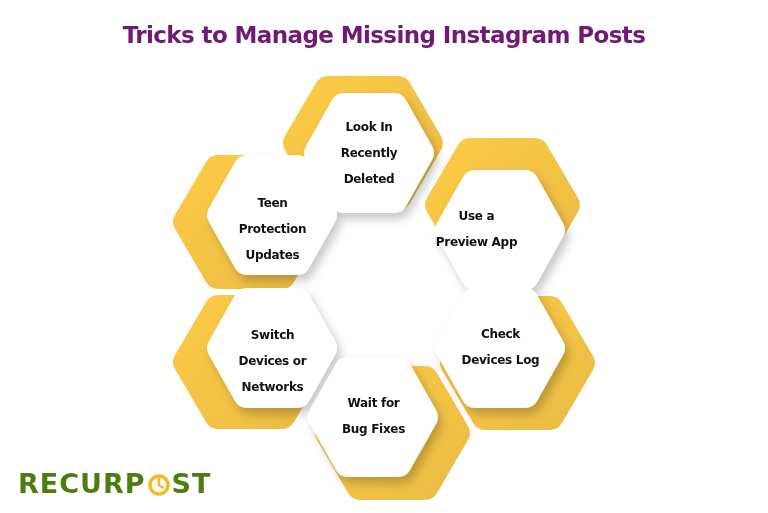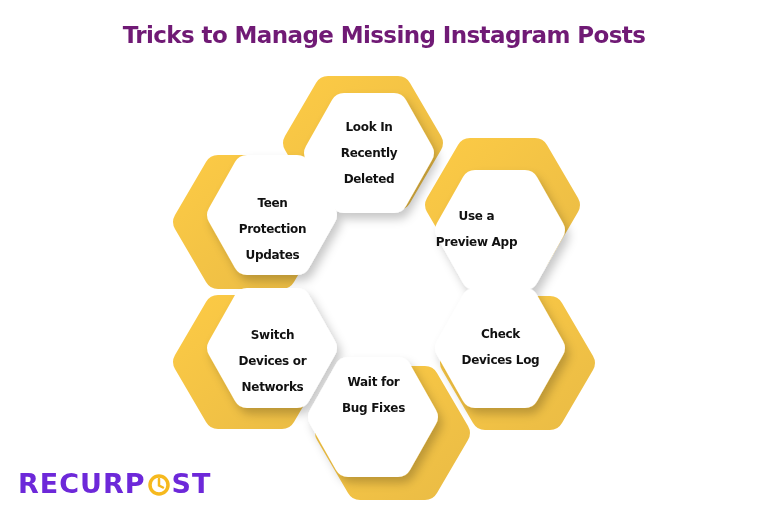--- a/index.html
+++ b/index.html
@@ -1,20 +1,20 @@
 <!DOCTYPE html>
 <html><head>
 <meta charset="utf-8">
 <style>
   html, body { margin:0; padding:0; background:#ffffff; }
   body { width:768px; height:513px; position:relative; overflow:hidden; font-family:"DejaVu Sans","Liberation Sans",sans-serif; }
   .title { position:absolute; left:0; top:22px; width:768px; text-align:center; font-size:23px; font-weight:bold; color:#701a75; letter-spacing:-0.6px; }
   svg.diagram { position:absolute; left:0; top:0; }
   .label { position:absolute; display:flex; align-items:center; justify-content:center; text-align:center; font-weight:bold; color:#111; font-size:12px; line-height:26px; white-space:pre-line; letter-spacing:-0.3px; }
-  .logo { position:absolute; left:18px; top:468px; display:flex; align-items:center; font-family:"DejaVu Sans","Liberation Sans",sans-serif; font-weight:bold; font-size:27px; letter-spacing:1px; color:#6d28d9; }
+  .logo { position:absolute; left:18px; top:468px; display:flex; align-items:center; font-family:"DejaVu Sans","Liberation Sans",sans-serif; font-weight:bold; font-size:27px; letter-spacing:1px; color:#4d7c0f; }
   .logo .o { display:inline-block; width:24px; height:24px; position:relative; margin:0 1px; }
 </style>
 </head>
 <body>
 
 <div class="title">Tricks to Manage Missing Instagram Posts</div>
 
 <svg class="diagram" width="768" height="513" viewBox="0 0 768 513">
   <defs>
     <filter id="sh" x="-30%" y="-30%" width="160%" height="160%">
@@ -51,21 +51,21 @@
 Deleted</span>
 </div>
 <div class="label" style="left:414px; top:176px; width:125px; height:106px;">
   <span>Use a
 Preview App</span>
 </div>
 <div class="label" style="left:438px; top:294px; width:125px; height:106px;">
   <span>Check
 Devices Log</span>
 </div>
-<div class="label" style="left:311px; top:342px; width:125px; height:106px;align-items:center;">
+<div class="label" style="left:311px; top:363px; width:125px; height:106px;align-items:center;">
   <span>Wait for
 Bug Fixes</span>
 </div>
 <div class="label" style="left:210px; top:308px; width:125px; height:106px;">
   <span>Switch
 Devices or
 Networks</span>
 </div>
 <div class="label" style="left:210px; top:176px; width:125px; height:106px;">
   <span>Teen

